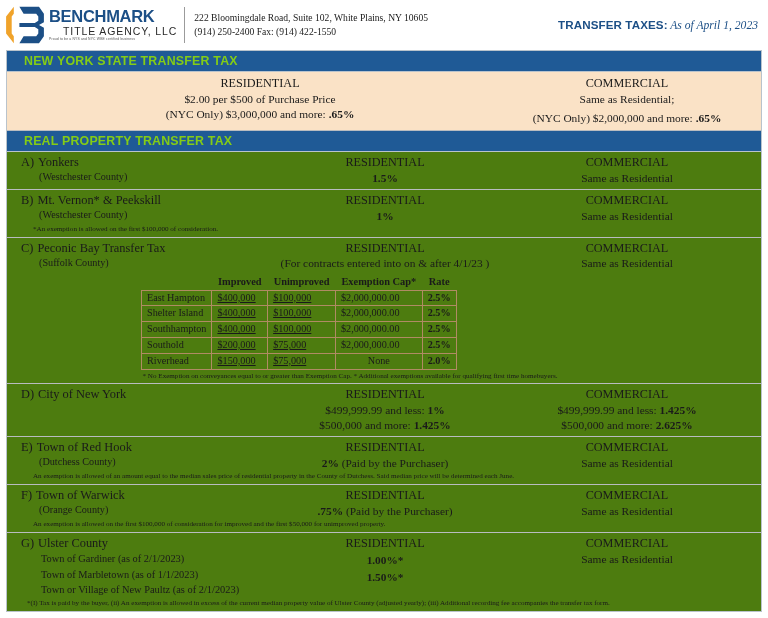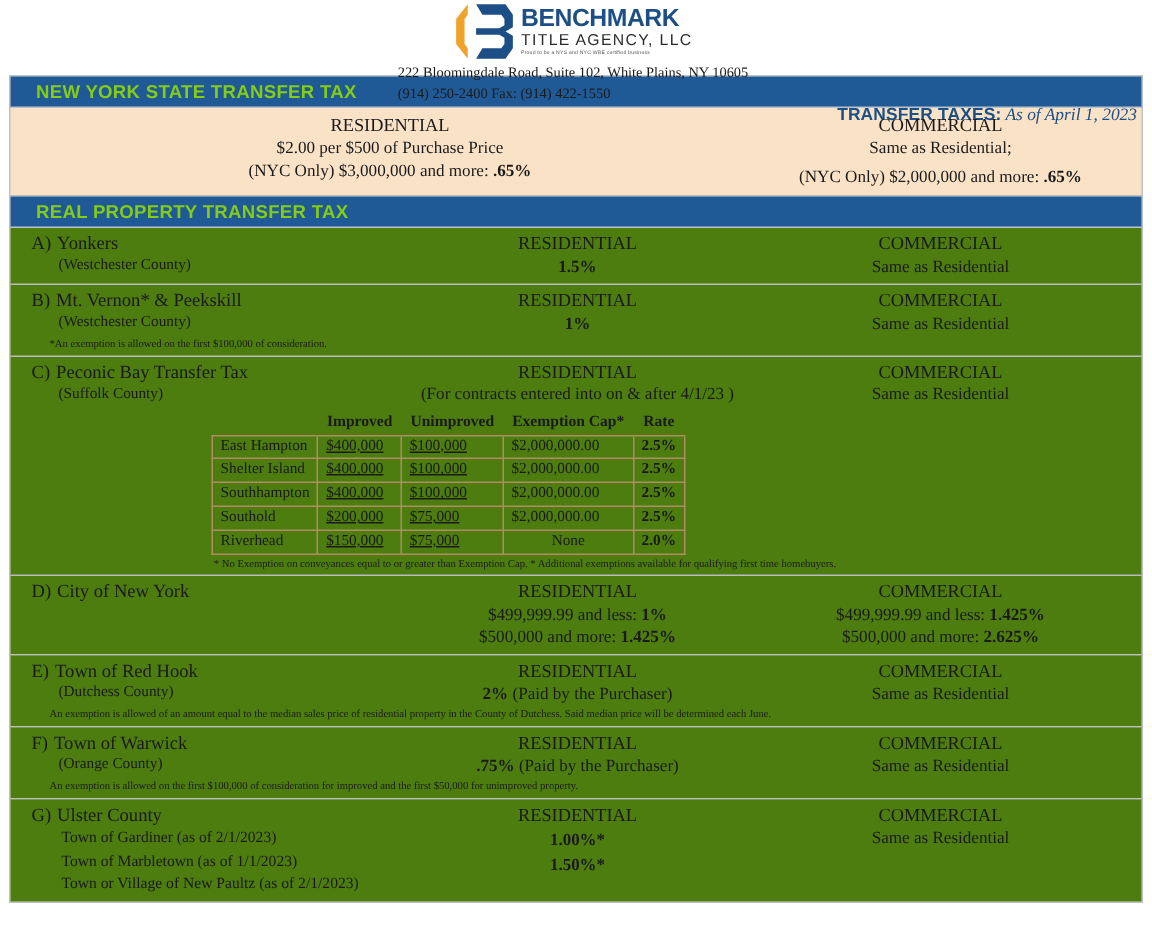--- a/index.html
+++ b/index.html
@@ -12,38 +12,38 @@
     color: #1a1a1a;
     overflow: hidden;
   }
 
   
   .masthead {
     display: flex;
     align-items: center;
     height: 50px;
     padding: 0 8px 0 4px;
-    flex-direction: column;
   }
   .logo-wrap { display: flex; align-items: center; flex: 0 0 auto; }
   .logo-mark { width: 42px; height: 42px; flex: 0 0 auto; }
   .logo-text { margin-left: 3px; line-height: 1; }
   .logo-name {
     font-family: "Liberation Sans", sans-serif;
     font-weight: bold;
     font-size: 16.5px;
     letter-spacing: -0.3px;
     color: #1c4f86;
   }
   .logo-sub {
     font-family: "Liberation Sans", sans-serif;
     font-size: 10.5px;
     letter-spacing: 0.9px;
     color: #2a2a2a;
     margin-top: 1px;
+    margin-left: 14px;
   }
   .logo-tag {
     font-family: "Liberation Sans", sans-serif;
     font-size: 3.4px;
     letter-spacing: 0.15px;
     color: #555;
     margin-top: 2px;
     white-space: nowrap;
   }
   .divider-v {
@@ -360,15 +360,16 @@
       <div class="col-mid">
         <div class="hdr">RESIDENTIAL</div>
         <div class="ulster-rate">1.00%*</div>
         <div class="ulster-rate">1.50%*</div>
       </div>
       <div class="col-right">
         <div class="hdr">COMMERCIAL</div>
         <div class="val">Same as Residential</div>
       </div>
     </div>
+    <div class="small-note" style="padding-left:20px">*(I) Tax is paid by the buyer, (ii) An exemption is allowed in excess of the current median property value of Ulster County (adjusted yearly); (iii) Additional recording fee accompanies the transfer tax form.</div>
   </div>
 
 </div>
 
 </body></html>

